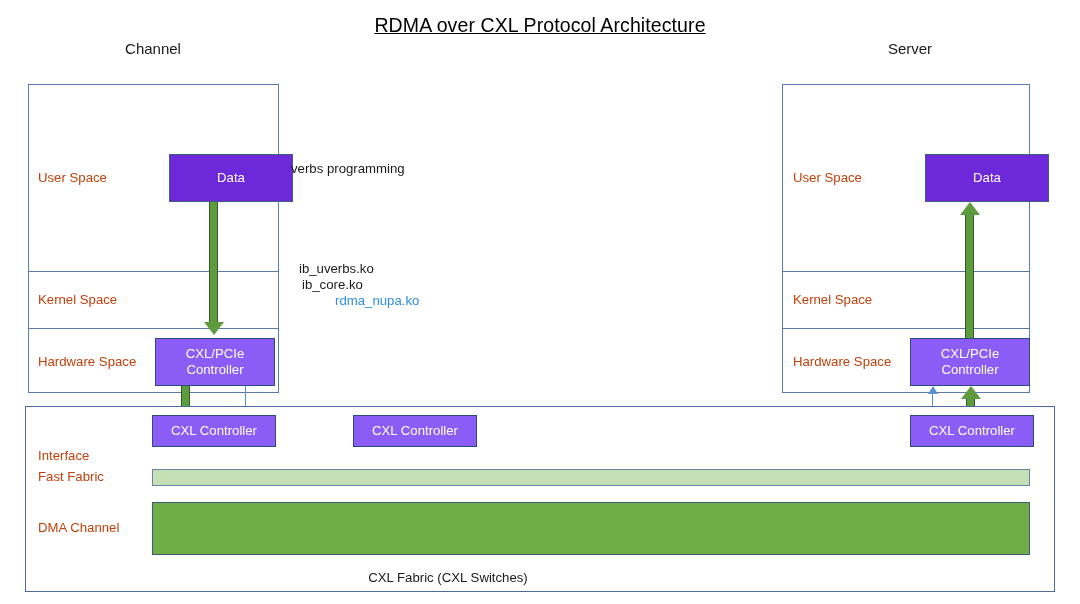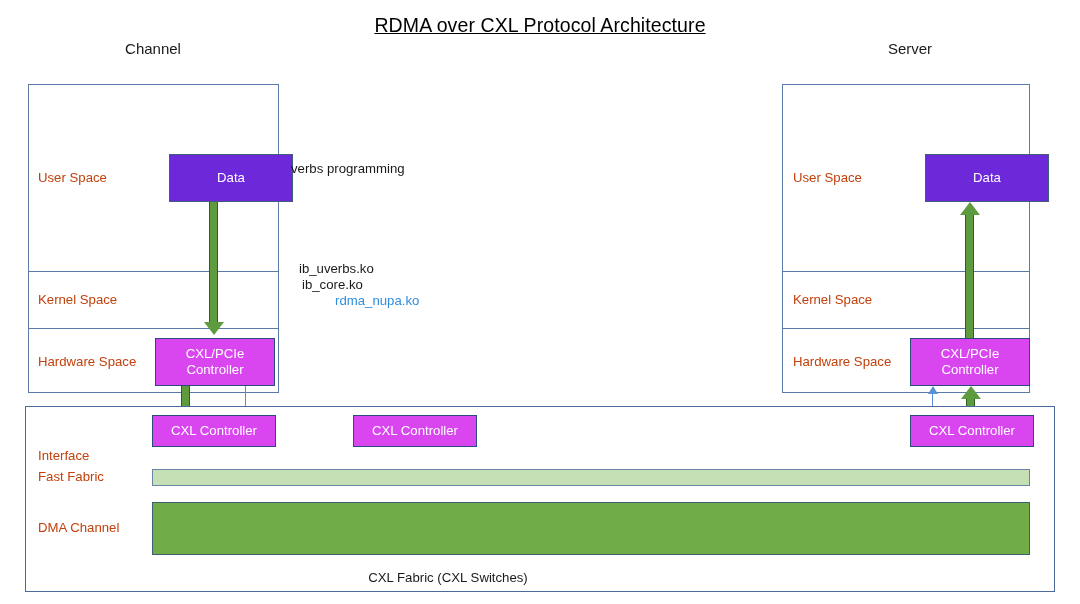--- a/index.html
+++ b/index.html
@@ -91,21 +91,21 @@
     color: #ffffff;
     font-size: 13.2px;
     line-height: 1.18;
   }
   .box.green {
     background: #6d28d9;
     border: 1.3px solid #3f5f78;
     margin-left: 17px;
   }
   .box.blue {
-    background: #d946ef;
+    background: #8b5cf6;
     border: 1.3px solid #2b4a7d;
   }
   .band-fast {
     position: absolute;
     background: #c5e0b4;
     border: 1.2px solid #6b83a5;
     box-sizing: border-box;
   }
   .band-dma {
     position: absolute;

